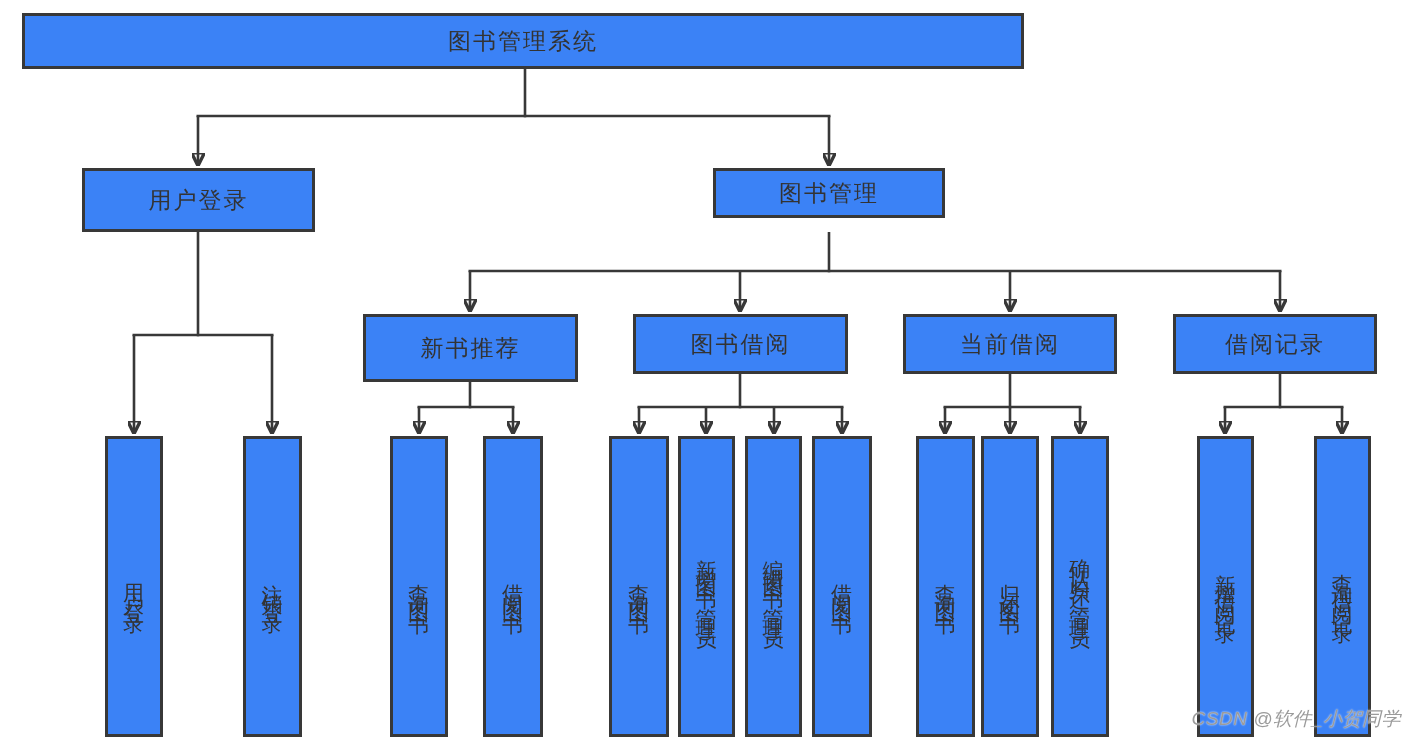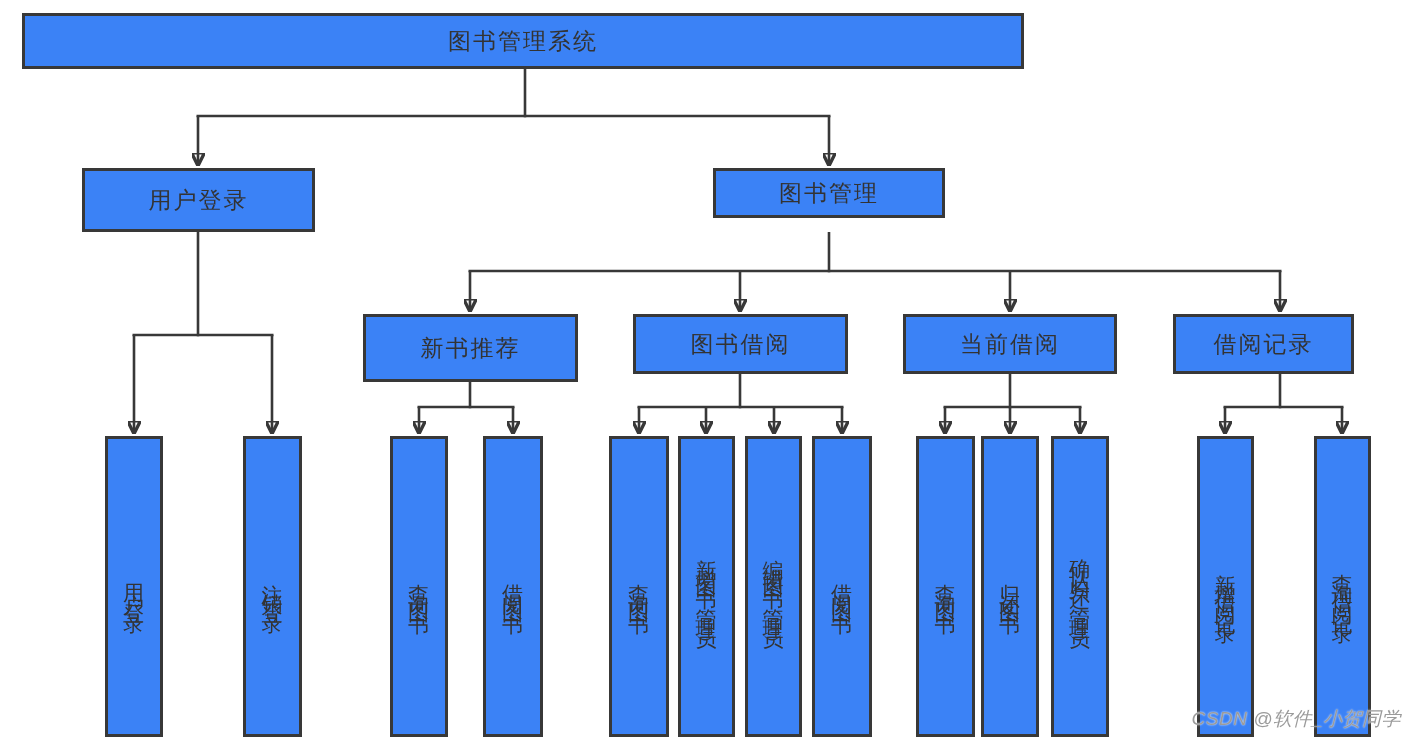--- a/index.html
+++ b/index.html
@@ -125,21 +125,21 @@
 
   <div class="box h" style="left:363px;top:314px;width:215px;height:68px">
     <span>新书推荐</span>
   </div>
   <div class="box h" style="left:633px;top:314px;width:215px;height:60px">
     <span>图书借阅</span>
   </div>
   <div class="box h" style="left:903px;top:314px;width:214px;height:60px">
     <span>当前借阅</span>
   </div>
-  <div class="box h" style="left:1173px;top:314px;width:181px;height:60px">
+  <div class="box h" style="left:1173px;top:314px;width:204px;height:60px">
     <span>借阅记录</span>
   </div>
 
   <div class="box v" style="left:105px;top:436px;width:58px;height:301px">
     <span>用户登录</span>
   </div>
   <div class="box v" style="left:243px;top:436px;width:59px;height:301px">
     <span>注销登录</span>
   </div>
 

